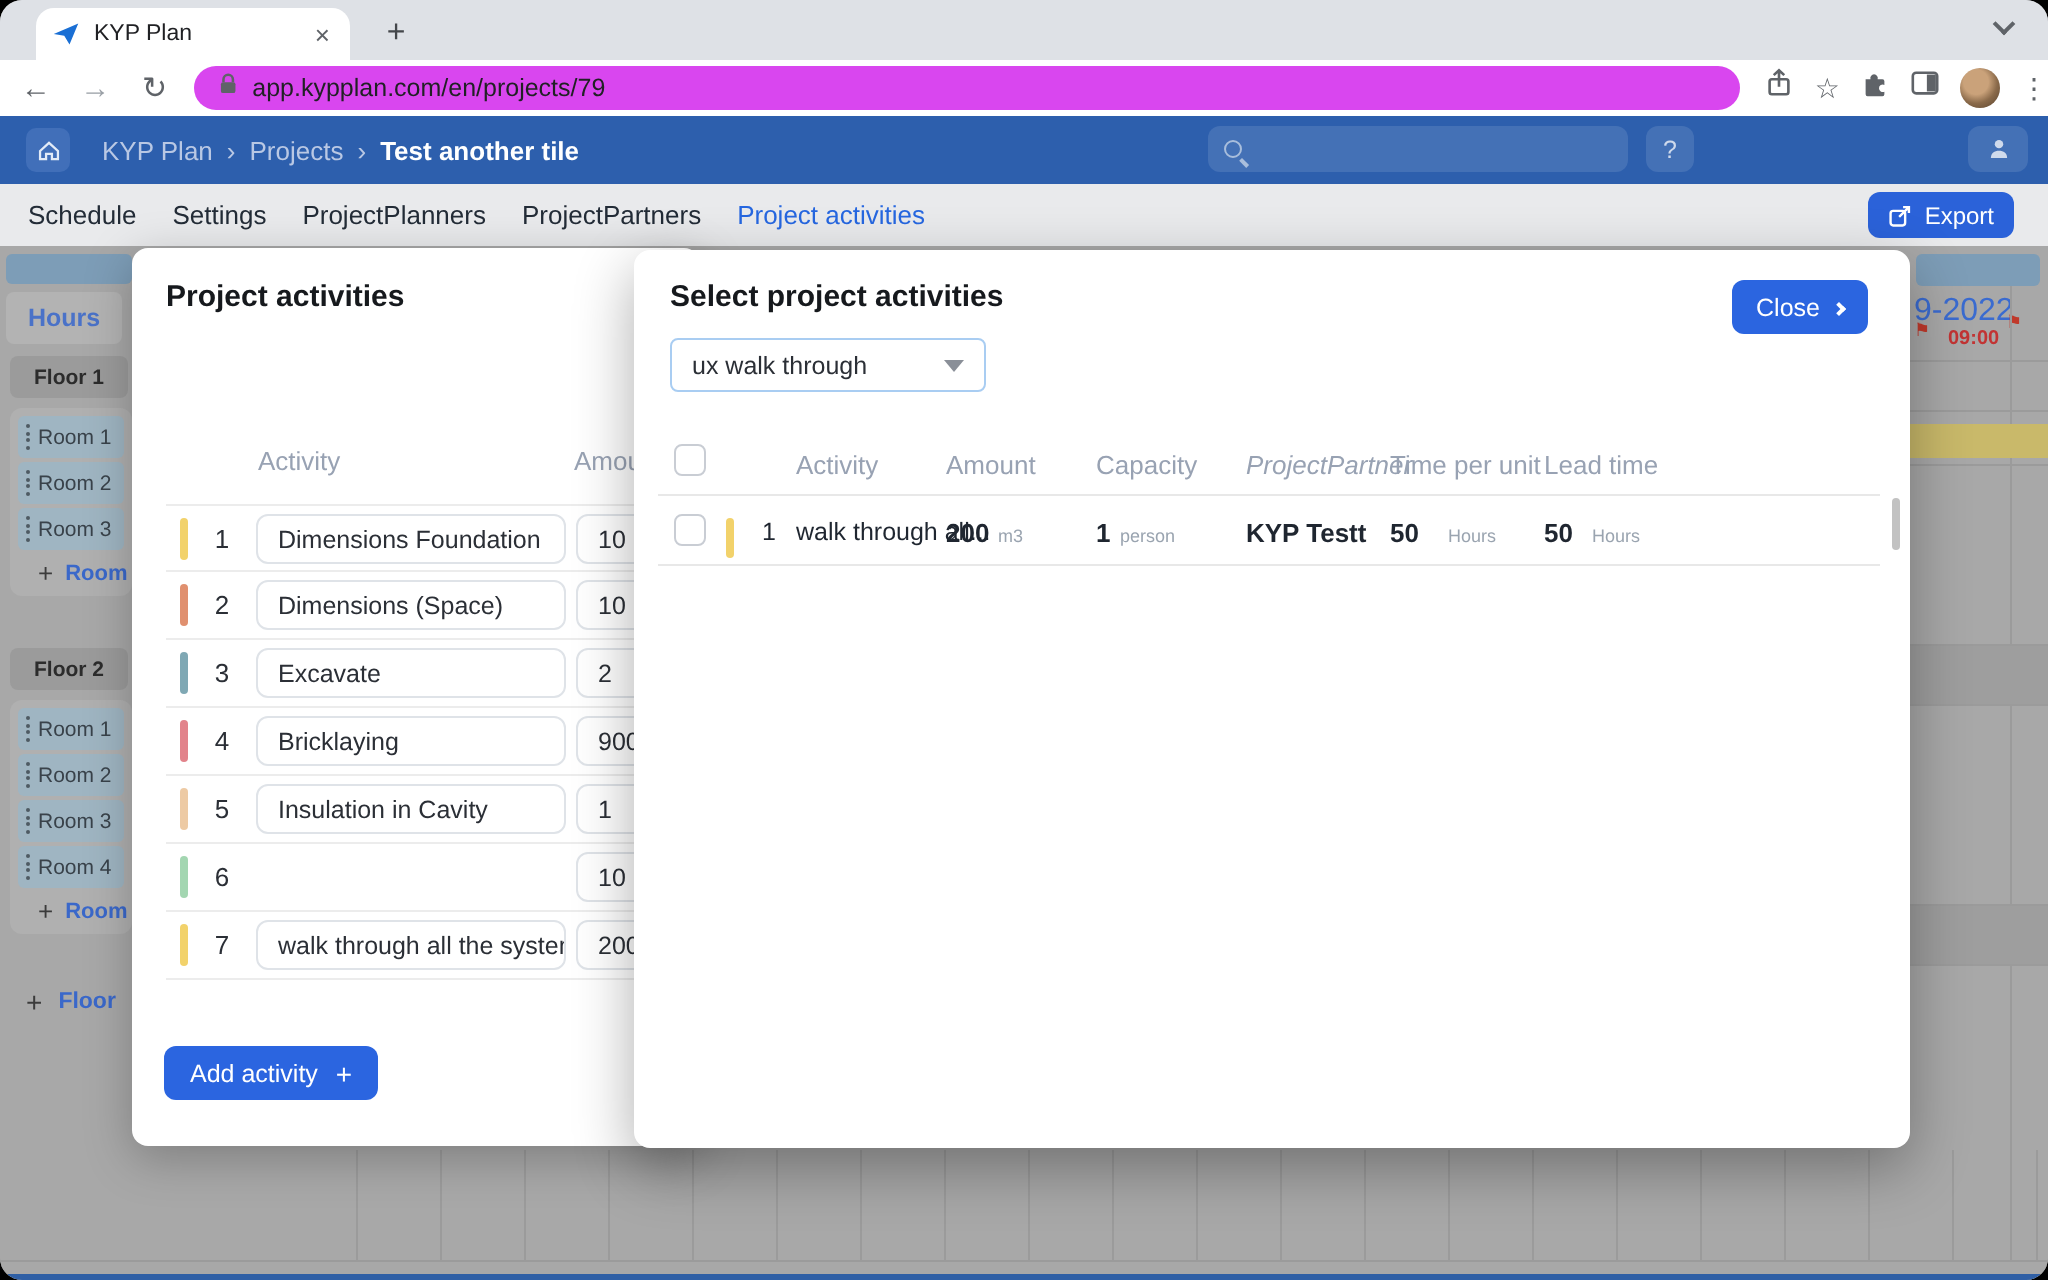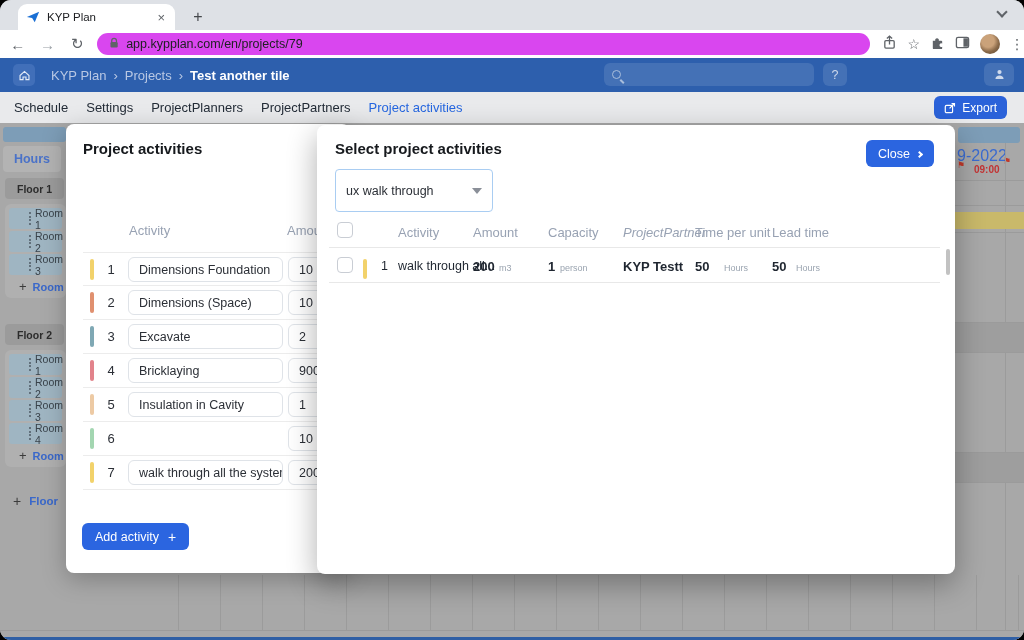--- a/index.html
+++ b/index.html
@@ -67,21 +67,21 @@
   .schedule { position:absolute; left:0; top:123px; width:1024px; height:517px; background:#a8a8a8; }
   .lband { position:absolute; left:3px; top:4px; width:63px; height:15px; background:#7d9db7; border-radius:3px; }
   .hoursbox { position:absolute; left:3px; top:23px; width:58px; height:26px; background:#b3b3b3;
     border-radius:4px; display:flex; align-items:center; justify-content:center;
     font-size:12.5px; font-weight:600; color:#4a72c8; }
   .floors { position:absolute; left:5px; top:55px; width:64px; }
   .floorhdr { width:59px; height:21px; background:#9b9b9b; border-radius:4px; display:flex;
     align-items:center; justify-content:center; font-size:10.5px; font-weight:700; color:#2c2c2c; margin-bottom:5px; }
   .floorpanel { width:61px; background:#b0b0b0; border-radius:6px; padding:4px 3px 2px 4px; margin-bottom:26px; }
   .room { width:53px; height:21px; background:#9fb5c2; border-radius:3px; margin-bottom:2px;
-    display:flex; align-items:center; gap:4px; padding-left:20px; }
+    display:flex; align-items:center; gap:4px; padding-left:4px; }
   .room .rlabel { font-size:10.5px; color:#39424a; }
   .handle { display:flex; flex-direction:column; gap:1.5px; }
   .handle i { width:2px; height:2px; background:#4e5a63; border-radius:50%; display:block; }
   .addrow { display:flex; align-items:center; gap:6px; padding:4px 0 3px 10px; cursor:pointer; }
   .addrow .plus { font-size:13px; color:#3b3b3b; line-height:10px; }
   .addrow .alabel { font-size:11px; font-weight:600; color:#3a68ca; }
   .addfloor { position:absolute; left:13px; top:370px; display:flex; gap:8px; align-items:center; cursor:pointer; }
   .addfloor .plus { font-size:14px; color:#3b3b3b; }
   .addfloor .alabel { font-size:11.5px; font-weight:600; color:#3a68ca; }
 
@@ -127,21 +127,21 @@
 
   
   .modal-right { position:absolute; left:317px; top:125px; width:638px; height:449px; background:#fff;
     border-radius:8px; box-shadow:0 10px 30px rgba(0,0,0,.32); z-index:10; }
   .mr-title { position:absolute; left:18px; top:15px; font-size:15px; font-weight:700; color:#16191d; }
   .closebtn { position:absolute; right:21px; top:15px; height:27px; background:#2b65e0; border:none;
     border-radius:6px; color:#fff; font-size:12.5px; font-weight:500; display:flex; align-items:center;
     gap:7px; padding:0 12px; font-family:inherit; cursor:pointer; }
   .closechev { width:5px; height:5px; border-right:2px solid #fff; border-top:2px solid #fff;
     transform:rotate(45deg); margin-top:1px; }
-  .dropdown { position:absolute; left:18px; top:44px; width:158px; height:43px; border:1px solid #a9cdf2;
+  .dropdown { position:absolute; left:18px; top:44px; width:158px; height:27px; border:1px solid #a9cdf2;
     border-radius:4px; display:flex; align-items:center; padding:0 10px; cursor:pointer; background:#fff; }
   .ddvalue { font-size:12.5px; color:#2b2f36; }
   .ddcaret { margin-left:auto; width:0; height:0; border-left:5px solid transparent;
     border-right:5px solid transparent; border-top:6px solid #8a8f98; }
   .mr-hdr { position:absolute; left:0; top:93px; width:623px; height:30px; }
   .mr-hdr span { position:absolute; top:7px; font-size:13px; color:#98a2b3; }
   .checkbox { position:absolute; width:16px; height:16px; border:1.5px solid #c9cdd4; border-radius:4px;
     background:#fff; cursor:pointer; }
   .mr-hdr .checkbox { left:20px; top:4px; }
   .c0 { left:81px; } .c1 { left:156px; } .c2 { left:231px; } .c3 { left:306px;font-style:italic; }

